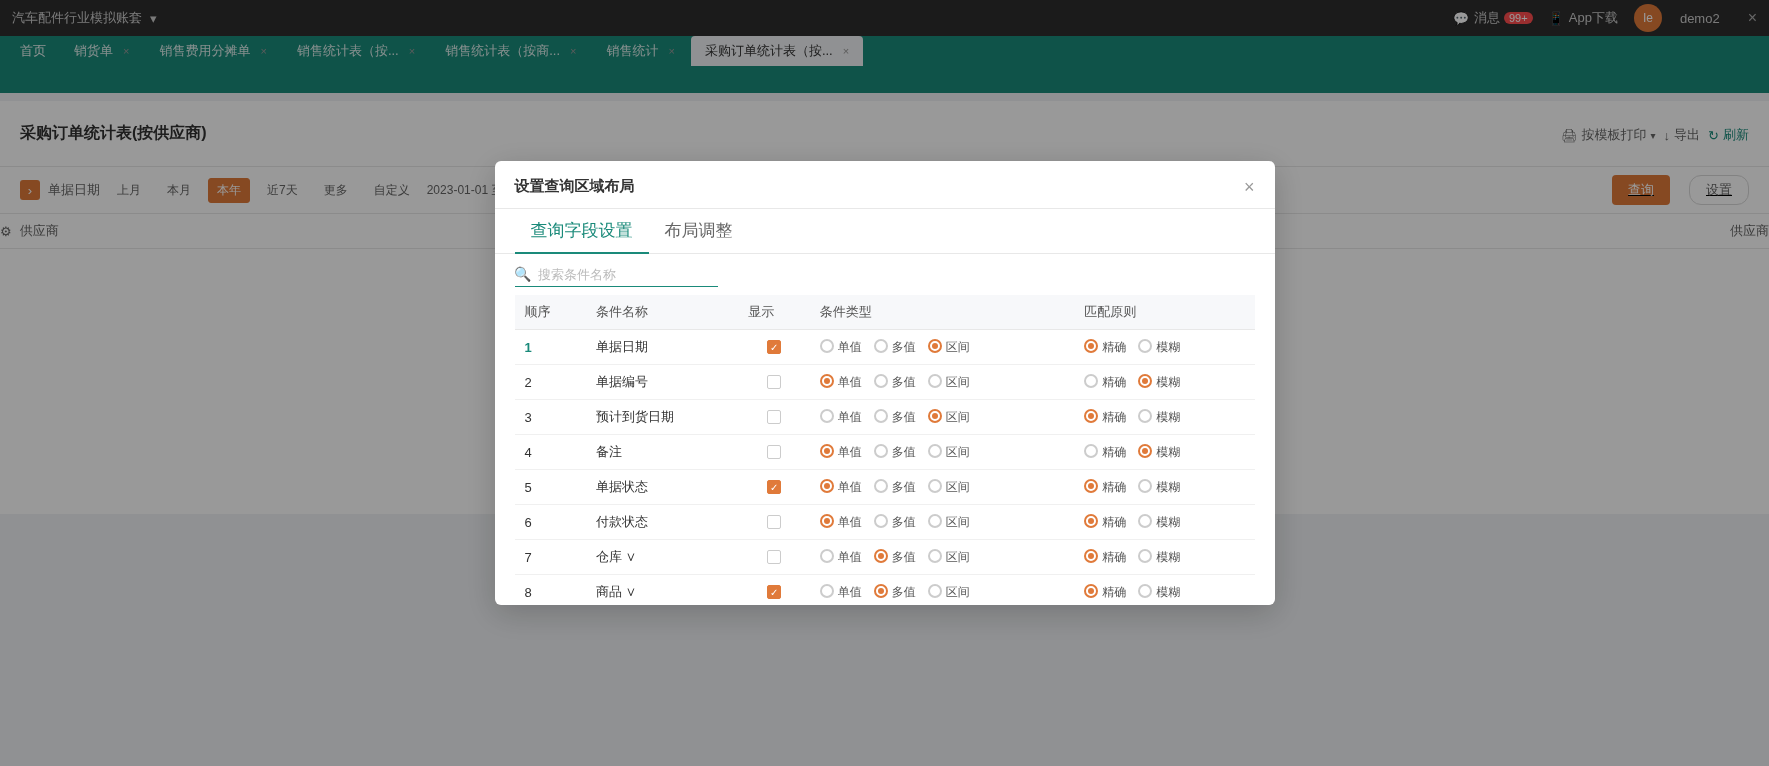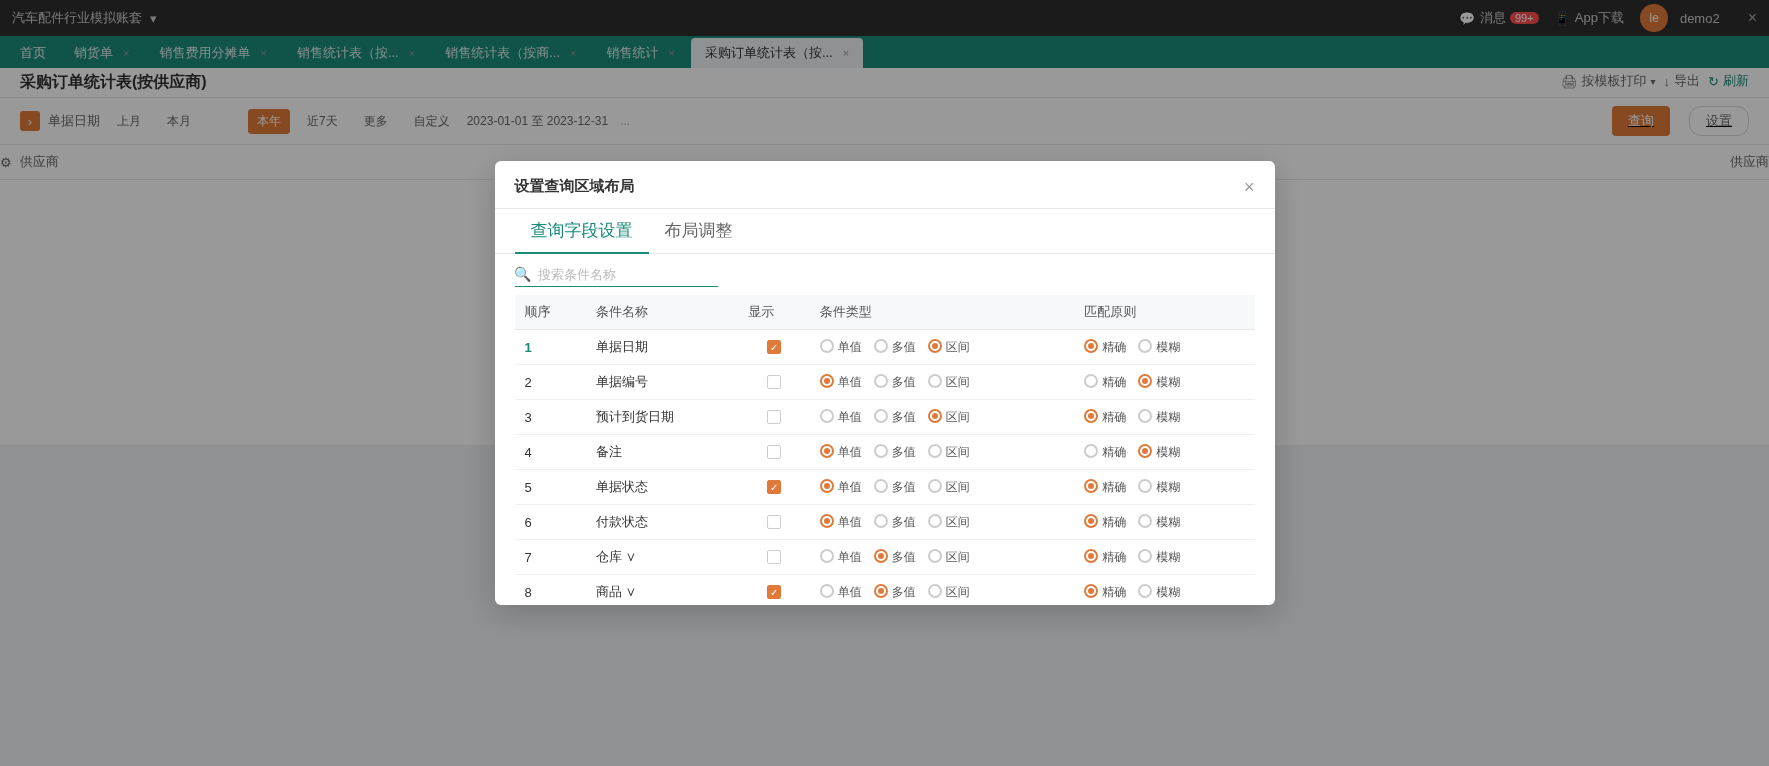--- a/index.html
+++ b/index.html
@@ -18,23 +18,23 @@
     .top-bar-left { font-size: 13px; color: #ccc; display: flex; align-items: center; gap: 8px; }
     .top-bar-right { display: flex; align-items: center; gap: 16px; font-size: 13px; color: #ccc; }
     .top-bar-right .badge { background: #ff4d4f; color: #fff; border-radius: 10px; padding: 0 5px; font-size: 11px; }
     .top-bar-right .app-download { display: flex; align-items: center; gap: 4px; }
     .top-bar-right .user-avatar { width: 28px; height: 28px; border-radius: 50%; background: #e07a3a; display: flex; align-items: center; justify-content: center; color: #fff; font-size: 12px; }
     .close-btn-top { color: #aaa; cursor: pointer; font-size: 16px; margin-left: 12px; }
 
     
     .tab-bar {
       background: #1a8a7a;
-      height: 32px;
-      display: flex;
-      align-items: flex-end;
+      height: 57px;
+      display: flex;
+      align-items: flex-start;
       padding: 0 8px;
       gap: 2px;
     }
     .tab-item {
       padding: 6px 14px;
       color: rgba(255,255,255,0.85);
       font-size: 13px;
       cursor: pointer;
       border-radius: 4px 4px 0 0;
       display: flex;
@@ -42,45 +42,46 @@
       gap: 6px;
       position: relative;
     }
     .tab-item.active { background: #f0f2f5; color: #333; }
     .tab-item .tab-close { font-size: 11px; color: #999; margin-left: 4px; }
     .tab-home { color: rgba(255,255,255,0.9); font-size: 13px; padding: 6px 12px; }
 
     
     .page-header {
       background: #fff;
-      padding: 4px 20px;
+      padding: 22px 20px;
       border-bottom: 1px solid #e8e8e8;
       display: flex;
-      align-items: flex-start;
+      align-items: flex-end;
       justify-content: space-between;
+      margin-top: 8px;
     }
     .page-title { font-size: 16px; font-weight: 600; color: #333; }
     .header-actions { display: flex; align-items: center; gap: 8px; }
     .btn-print { display: flex; align-items: center; gap: 4px; color: #666; font-size: 13px; cursor: pointer; }
     .btn-export { display: flex; align-items: center; gap: 4px; color: #666; font-size: 13px; cursor: pointer; }
     .btn-refresh { display: flex; align-items: center; gap: 4px; color: #1a8a7a; font-size: 13px; cursor: pointer; }
 
     
     .filter-bar {
       background: #fff;
       padding: 8px 20px;
       border-bottom: 1px solid #e8e8e8;
       display: flex;
       align-items: center;
       gap: 8px;
     }
     .filter-arrow { background: #e07a3a; color: #fff; width: 20px; height: 20px; border-radius: 3px; display: flex; align-items: center; justify-content: center; cursor: pointer; }
     .date-label { color: #666; font-size: 13px; }
     .date-btn { padding: 3px 8px; border-radius: 3px; cursor: pointer; font-size: 12px; color: #666; border: 1px solid transparent; }
-    .date-btn.active { background: #e07a3a; color: #fff; border-color: #e07a3a; margin-left: 40px; }
+    .date-btn.active { background: #e07a3a; color: #fff; border-color: #e07a3a; }
     .date-range { color: #666; font-size: 12px; }
     .filter-right { margin-left: auto; display: flex; gap: 19px; text-decoration: underline; }
     .btn-query { background: #e07a3a; color: #fff; border: none; padding: 5px 16px; border-radius: 4px; cursor: pointer; font-size: 13px; }
     .btn-set { background: #fff; color: #666; border: 1px solid #d9d9d9; padding: 5px 16px; border-radius: 12px; cursor: pointer; font-size: 13px; }
     .table-header-row {
       display: flex;
       align-items: center;
       padding: 8px 0;
       border-bottom: 1px solid #e8e8e8;
       gap: 8px;
@@ -279,21 +280,21 @@
   <div class="top-bar-right">
     <span style="display:flex;align-items:center;gap:4px;cursor:pointer;">
       <span>💬</span>
       <span>消息</span>
       <span class="badge">99+</span>
     </span>
     <span class="app-download" style="cursor:pointer;">
       <span>📱</span>
       <span>App下载</span>
     </span>
-    <span style="display:flex;align-items:center;gap:12px;">
+    <span style="display:flex;align-items:center;gap:18px;">
       <div class="user-avatar">
         <span>Ie</span>
       </div>
       <span>demo2</span>
     </span>
     <span class="close-btn-top">×</span>
   </div>
 </div>
 
 <div class="tab-bar">

